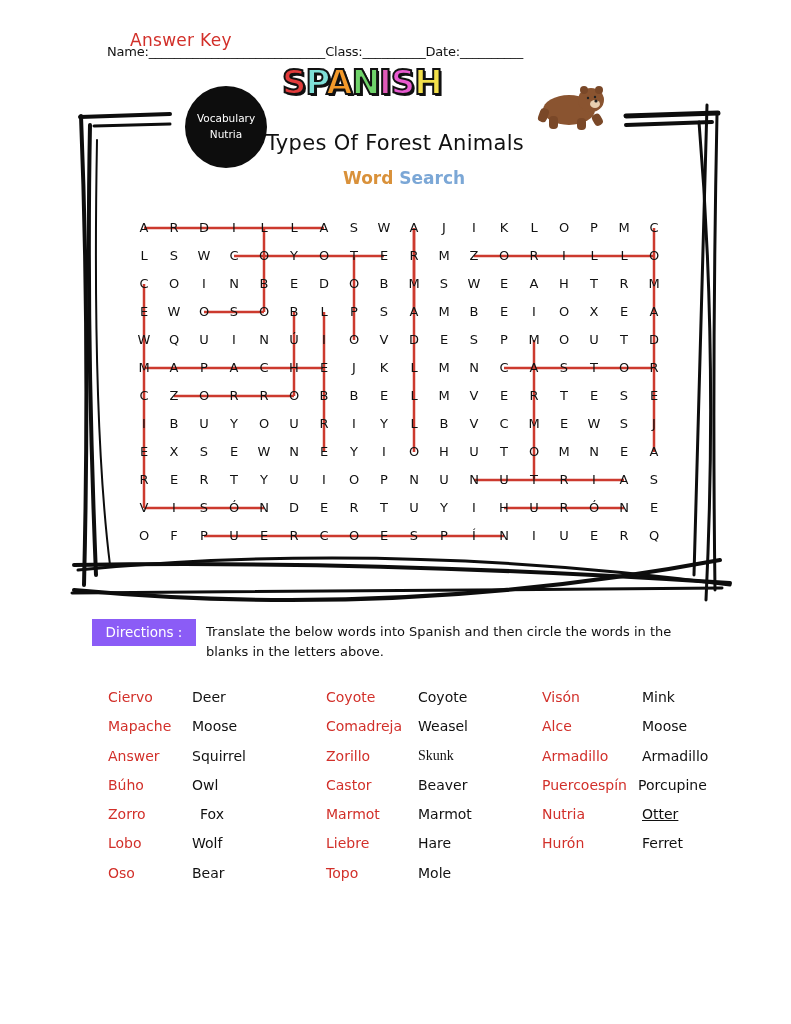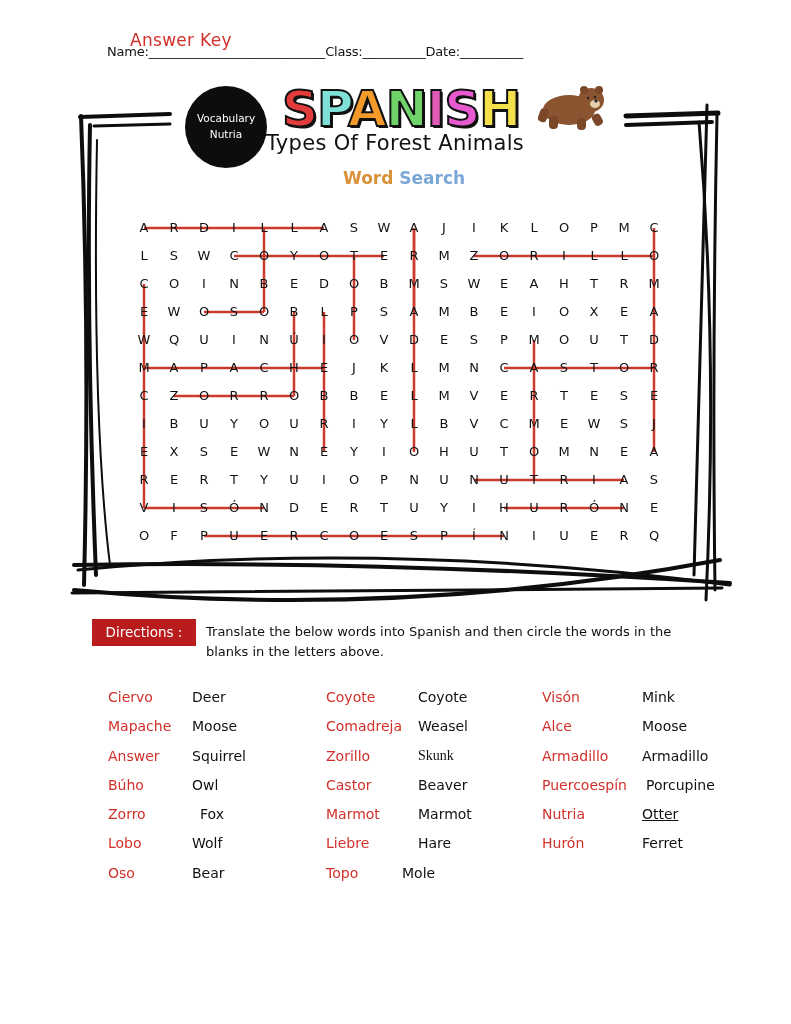--- a/index.html
+++ b/index.html
@@ -4,37 +4,37 @@
 <style>
   * { box-sizing: border-box; margin: 0; padding: 0; }
   html, body { width: 791px; height: 1024px; background: #ffffff; overflow: hidden; }
   body { position: relative; font-family: "DejaVu Sans", sans-serif; color: #111; }
 
   .answer-key { position: absolute; left: 130px; top: 30px; font-size: 17px; color: #d2302a; letter-spacing: 0.3px; }
   .name-line { position: absolute; left: 78px; top: 44px; font-size: 13px; color: #111; white-space: nowrap; letter-spacing: -0.2px; margin-left: 29px; }
 
   .vocab-circle { position: absolute; left: 185px; top: 86px; width: 82px; height: 82px; border-radius: 50%; background: #0d0d0d; color: #fff; font-size: 10.5px; text-align: center; display: flex; flex-direction: column; justify-content: center; line-height: 1.5; }
 
-  .spanish-title { position: absolute; left: 282px; top: 84px; font-size: 50px; font-weight: bold; letter-spacing: -1px; line-height: 1; font-family: "DejaVu Sans", sans-serif; }
+  .spanish-title { position: absolute; left: 282px; top: 65px; font-size: 34px; font-weight: bold; letter-spacing: -1px; line-height: 1; font-family: "DejaVu Sans", sans-serif; }
   .spanish-title span { -webkit-text-stroke: 2px #111; text-shadow: 2px 2px 0 #111; }
 
   .bear { position: absolute; left: 533px; top: 80px; width: 80px; height: 52px; }
 
   .subtitle { position: absolute; left: 266px; top: 131px; font-size: 21px; color: #111; letter-spacing: 0.3px; }
   .ws-title { position: absolute; left: 343px; top: 168px; font-size: 17px; font-weight: bold; }
   .ws-word { color: #d9913a; }
   .ws-search { color: #7ba7d6; }
 
   .frame { position: absolute; left: 0; top: 0; width: 791px; height: 1024px; pointer-events: none; }
 
   .grid { position: absolute; left: 129px; top: 214px; width: 540px; height: 336px; }
   .grid-lines { position: absolute; left: 0; top: 0; width: 540px; height: 336px; }
   .cell { position: absolute; width: 30px; height: 28px; text-align: center; font-size: 13px; line-height: 28px; color: #111; letter-spacing: 0; }
 
-  .directions-badge { position: absolute; left: 92px; top: 619px; width: 104px; height: 27px; background: #b91c1c; color: #fff; font-size: 13.5px; line-height: 27px; text-align: center; }
+  .directions-badge { position: absolute; left: 92px; top: 619px; width: 104px; height: 27px; background: #8b5cf6; color: #fff; font-size: 13.5px; line-height: 27px; text-align: center; }
   .directions-text { position: absolute; left: 206px; top: 622px; width: 480px; font-size: 13px; line-height: 20px; color: #111; }
 
   .vocab-list { position: absolute; left: 108px; top: 688px; width: 640px; height: 200px; }
   .vcol { position: absolute; top: 0; }
   .vrow { position: relative; height: 29.3px; font-size: 14px; line-height: 18px; }
   .es { position: absolute; left: 0; color: #d2302a; white-space: nowrap; }
   .en { position: absolute; color: #111; white-space: nowrap; }
 </style>
 </head>
 <body>
@@ -382,39 +382,39 @@
       <div class="vrow">
         <span class="es">Marmot</span>
         <span class="en" style="left: 92px;">Marmot</span>
       </div>
       <div class="vrow">
         <span class="es">Liebre</span>
         <span class="en" style="left: 92px;">Hare</span>
       </div>
       <div class="vrow">
         <span class="es">Topo</span>
-        <span class="en" style="left: 76px;">Mole</span>
+        <span class="en" style="left: 92px;">Mole</span>
       </div>
     </div>
     <div class="vcol" style="left: 434px;">
       <div class="vrow">
         <span class="es">Visón</span>
         <span class="en" style="left: 100px;">Mink</span>
       </div>
       <div class="vrow">
         <span class="es">Alce</span>
         <span class="en" style="left: 100px;">Moose</span>
       </div>
       <div class="vrow">
         <span class="es">Armadillo</span>
         <span class="en" style="left: 100px;">Armadillo</span>
       </div>
       <div class="vrow">
         <span class="es">Puercoespín</span>
-        <span class="en" style="left: 104px;">Porcupine</span>
+        <span class="en" style="left: 96px;">Porcupine</span>
       </div>
       <div class="vrow">
         <span class="es">Nutria</span>
         <span class="en" style="left: 100px; text-decoration: underline;">Otter</span>
       </div>
       <div class="vrow">
         <span class="es">Hurón</span>
         <span class="en" style="left: 100px;">Ferret</span>
       </div>
     </div>

